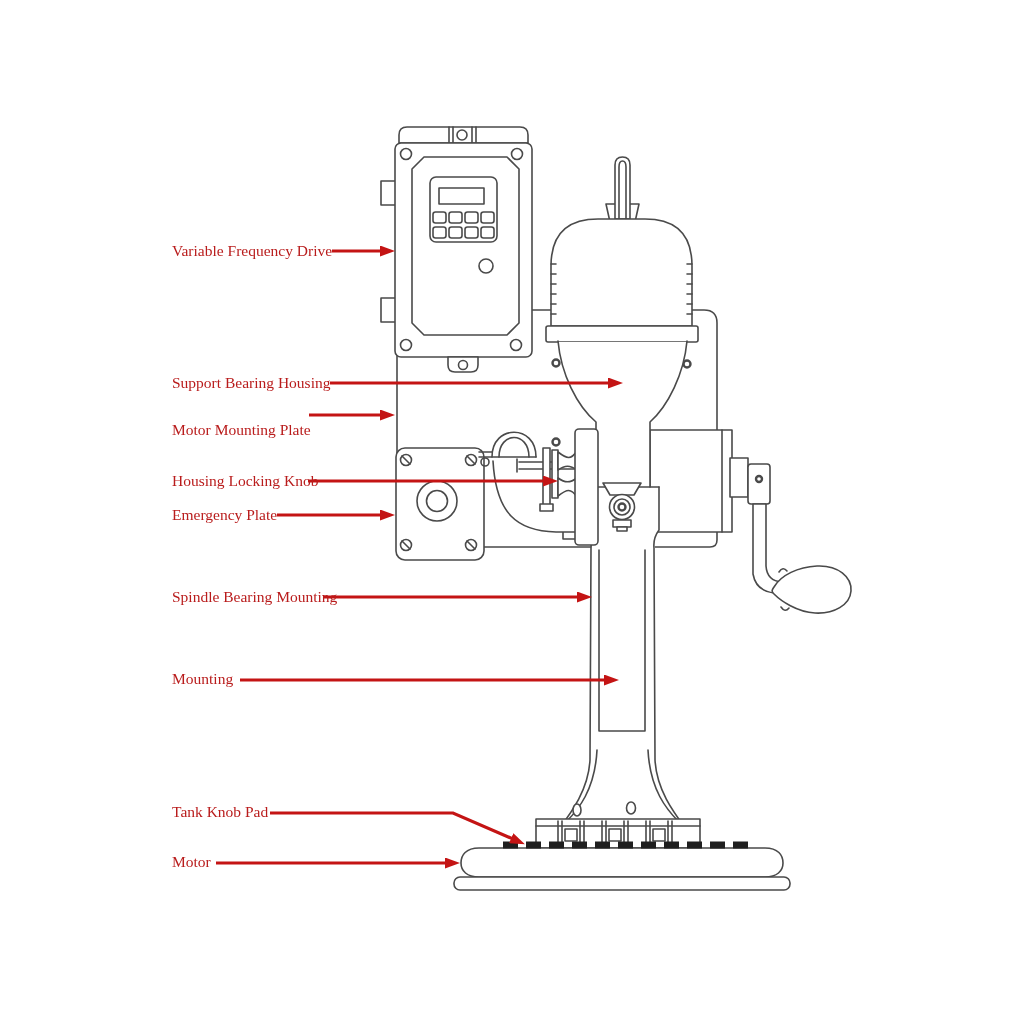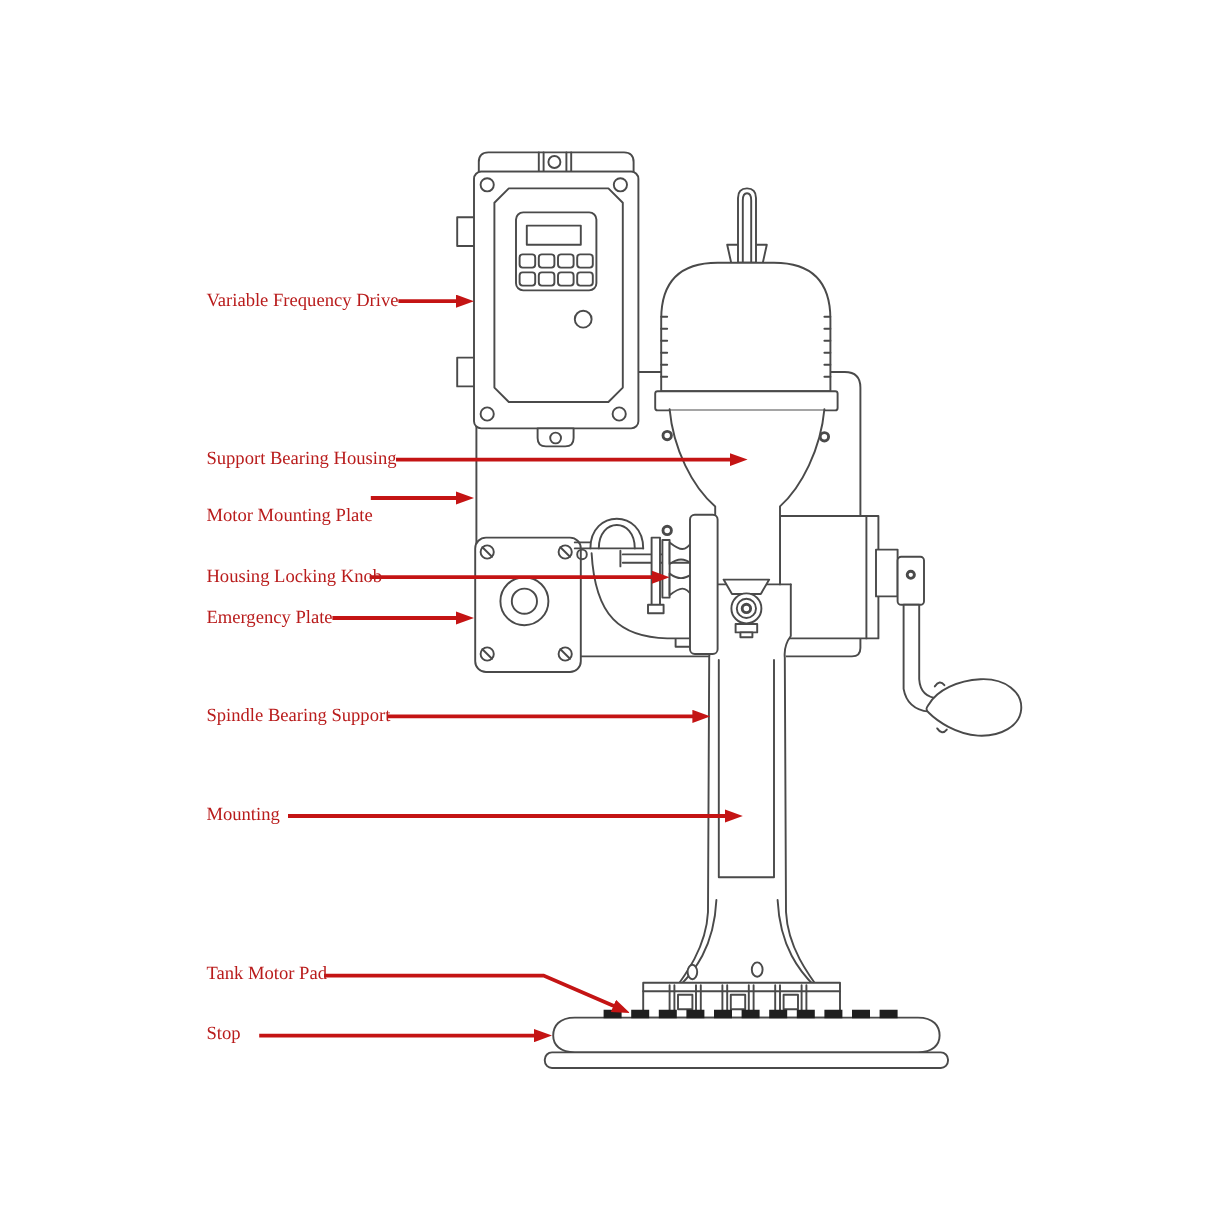--- a/index.html
+++ b/index.html
@@ -170,18 +170,18 @@
     <line class="arrow" x1="240" y1="680" x2="606" y2="680" marker-end="url(#ah)"></line>
     <polyline class="arrow" points="270,813 453,813 513,839" marker-end="url(#ah)"></polyline>
     <line class="arrow" x1="216" y1="863" x2="447" y2="863" marker-end="url(#ah)"></line>
   </svg>
 
   <div class="label" style="top:240px">Variable Frequency Drive</div>
   <div class="label" style="top:372px">Support Bearing Housing</div>
   <div class="label" style="top:419px">Motor Mounting Plate</div>
   <div class="label" style="top:470px">Housing Locking Knob</div>
   <div class="label" style="top:504px">Emergency Plate</div>
-  <div class="label" style="top:586px">Spindle Bearing Support</div>
+  <div class="label" style="top:586px">Spindle Bearing Mounting</div>
   <div class="label" style="top:668px">Mounting</div>
-  <div class="label" style="top:801px">Tank Motor Pad</div>
-  <div class="label" style="top:851px">Stop</div>
+  <div class="label" style="top:801px">Tank Knob Pad</div>
+  <div class="label" style="top:851px">Motor</div>
 
 </div>
 
 </body></html>

